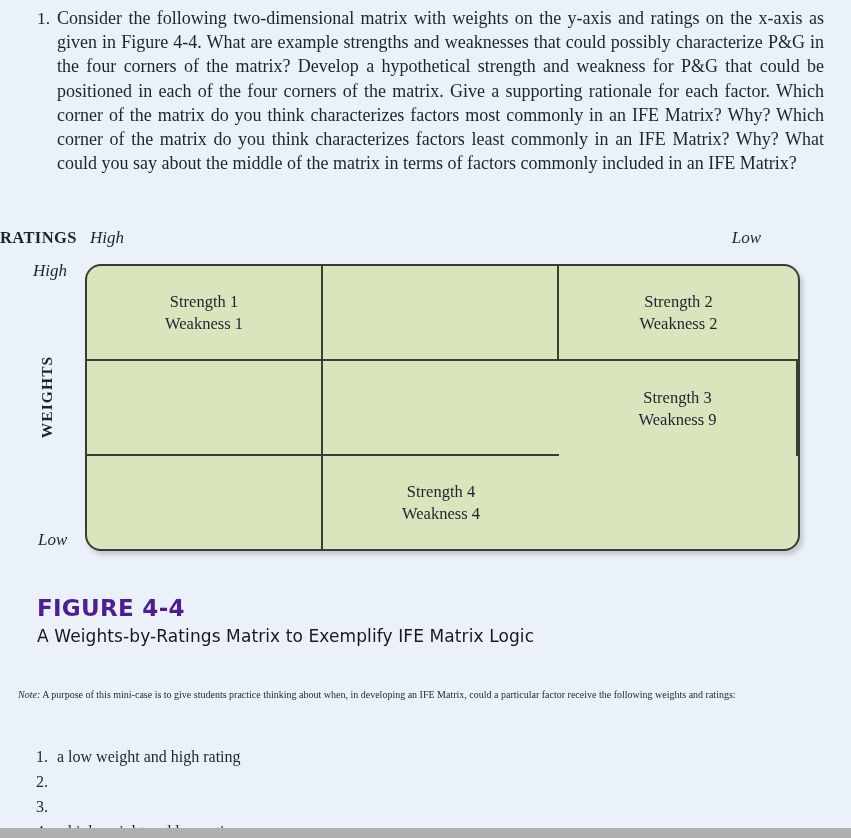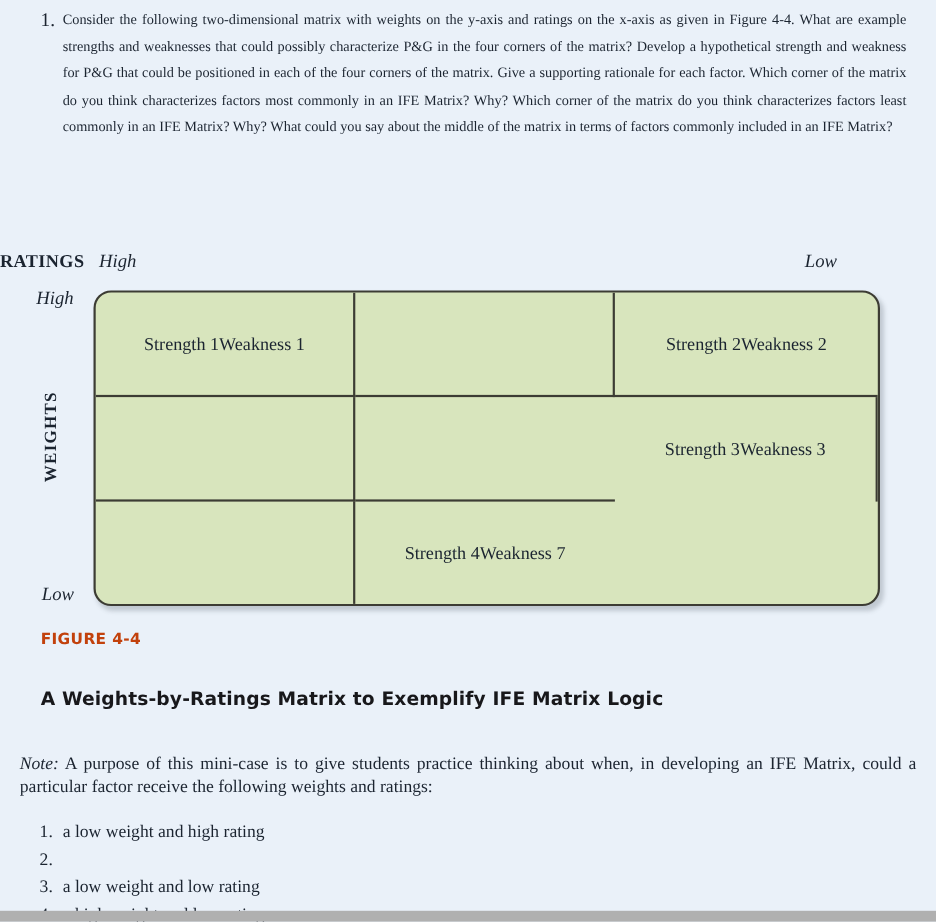--- a/index.html
+++ b/index.html
@@ -35,21 +35,21 @@
   .question-number {
     width: 26px;
     text-align: right;
     font-size: 17.5px;
     line-height: 24.2px;
     flex: 0 0 auto;
     padding-right: 7px;
   }
   .question-text {
     flex: 1 1 auto;
-    font-size: 13px;
+    font-size: 18px;
     line-height: 24.2px;
     text-align: justify;
     text-justify: inter-word;
     hyphens: manual;
   }
 
   
   .figure-area {
     position: absolute;
     left: 0;
@@ -121,62 +121,62 @@
     box-shadow: 3px 4px 4px rgba(100,110,120,0.30);
     display: grid;
     grid-template-columns: 236px 236px 1fr;
     grid-template-rows: 95px 95px 1fr;
     overflow: hidden;
   }
   .cell {
     position: relative;
     box-sizing: border-box;
     display: flex;
-    flex-direction: row;
+    flex-direction: column;
     align-items: center;
     justify-content: center;
     font-size: 16.5px;
     line-height: 22px;
     border-right: 2px solid #3c3c34;
     border-bottom: 2px solid #3c3c34;
   }
   .cell.col3 { border-right: none; }
   .cell.row3 { border-bottom: none; }
   .cell .line { display: block; white-space: nowrap; }
   .cell.empty { }
 
   
   .figure-caption-num {
     position: absolute;
     left: 37px;
-    top: 573px;
+    top: 595px;
     font-family: "DejaVu Sans", sans-serif;
     font-weight: bold;
-    font-size: 14px;
-    color: #c2410c;
+    font-size: 23px;
+    color: #4c1d95;
     letter-spacing: 0.3px;
   }
   .figure-caption-title {
     position: absolute;
     left: 37px;
     top: 626px;
     font-family: "DejaVu Sans", sans-serif;
-    font-weight: bold;
+    font-weight: normal;
     font-size: 17px;
     color: #18181b;
     letter-spacing: 0.1px;
   }
 
   
   .note {
     position: absolute;
     left: 18px;
     top: 684px;
     width: 815px;
-    font-size: 16px;
+    font-size: 10px;
     line-height: 21px;
     text-align: justify;
   }
   .note .note-label { font-style: italic; }
 
   
   .answer-list {
     position: absolute;
     left: 26px;
     top: 744px;
@@ -244,29 +244,29 @@
         <span class="line"></span>
         <span class="line"></span>
       </div>
       <div class="cell row2 col3 empty">
         <span class="line"></span>
         <span class="line"></span>
       </div>
 
       <div class="cell row3 col1">
         <span class="line">Strength 3</span>
-        <span class="line">Weakness 3</span>
+        <span class="line">Weakness 9</span>
       </div>
       <div class="cell row3 col2 empty">
         <span class="line"></span>
         <span class="line"></span>
       </div>
       <div class="cell row3 col3">
         <span class="line">Strength 4</span>
-        <span class="line">Weakness 7</span>
+        <span class="line">Weakness 4</span>
       </div>
     </div>
   </div>
 
   <div class="figure-caption-num">FIGURE 4-4</div>
   <div class="figure-caption-title">A Weights-by-Ratings Matrix to Exemplify IFE Matrix Logic</div>
 
   <div class="note">
     <span class="note-label">Note:</span><span> A purpose of this mini-case is to give students practice thinking about when, in developing an IFE Matrix, could a particular factor receive the following weights and ratings:</span>
   </div>
@@ -274,21 +274,20 @@
   <div class="answer-list">
     <div class="answer-item">
       <span class="num">1.</span>
       <span>a low weight and high rating</span>
     </div>
     <div class="answer-item">
       <span class="num">2.</span>
     </div>
     <div class="answer-item">
       <span class="num">3.</span>
-      <span>a low weight and low rating</span>
     </div>
     <div class="answer-item">
       <span class="num">4.</span>
       <span>a high weight and low rating</span>
     </div>
   </div>
 
   <div class="bottom-bar"></div>
 </div>
 

